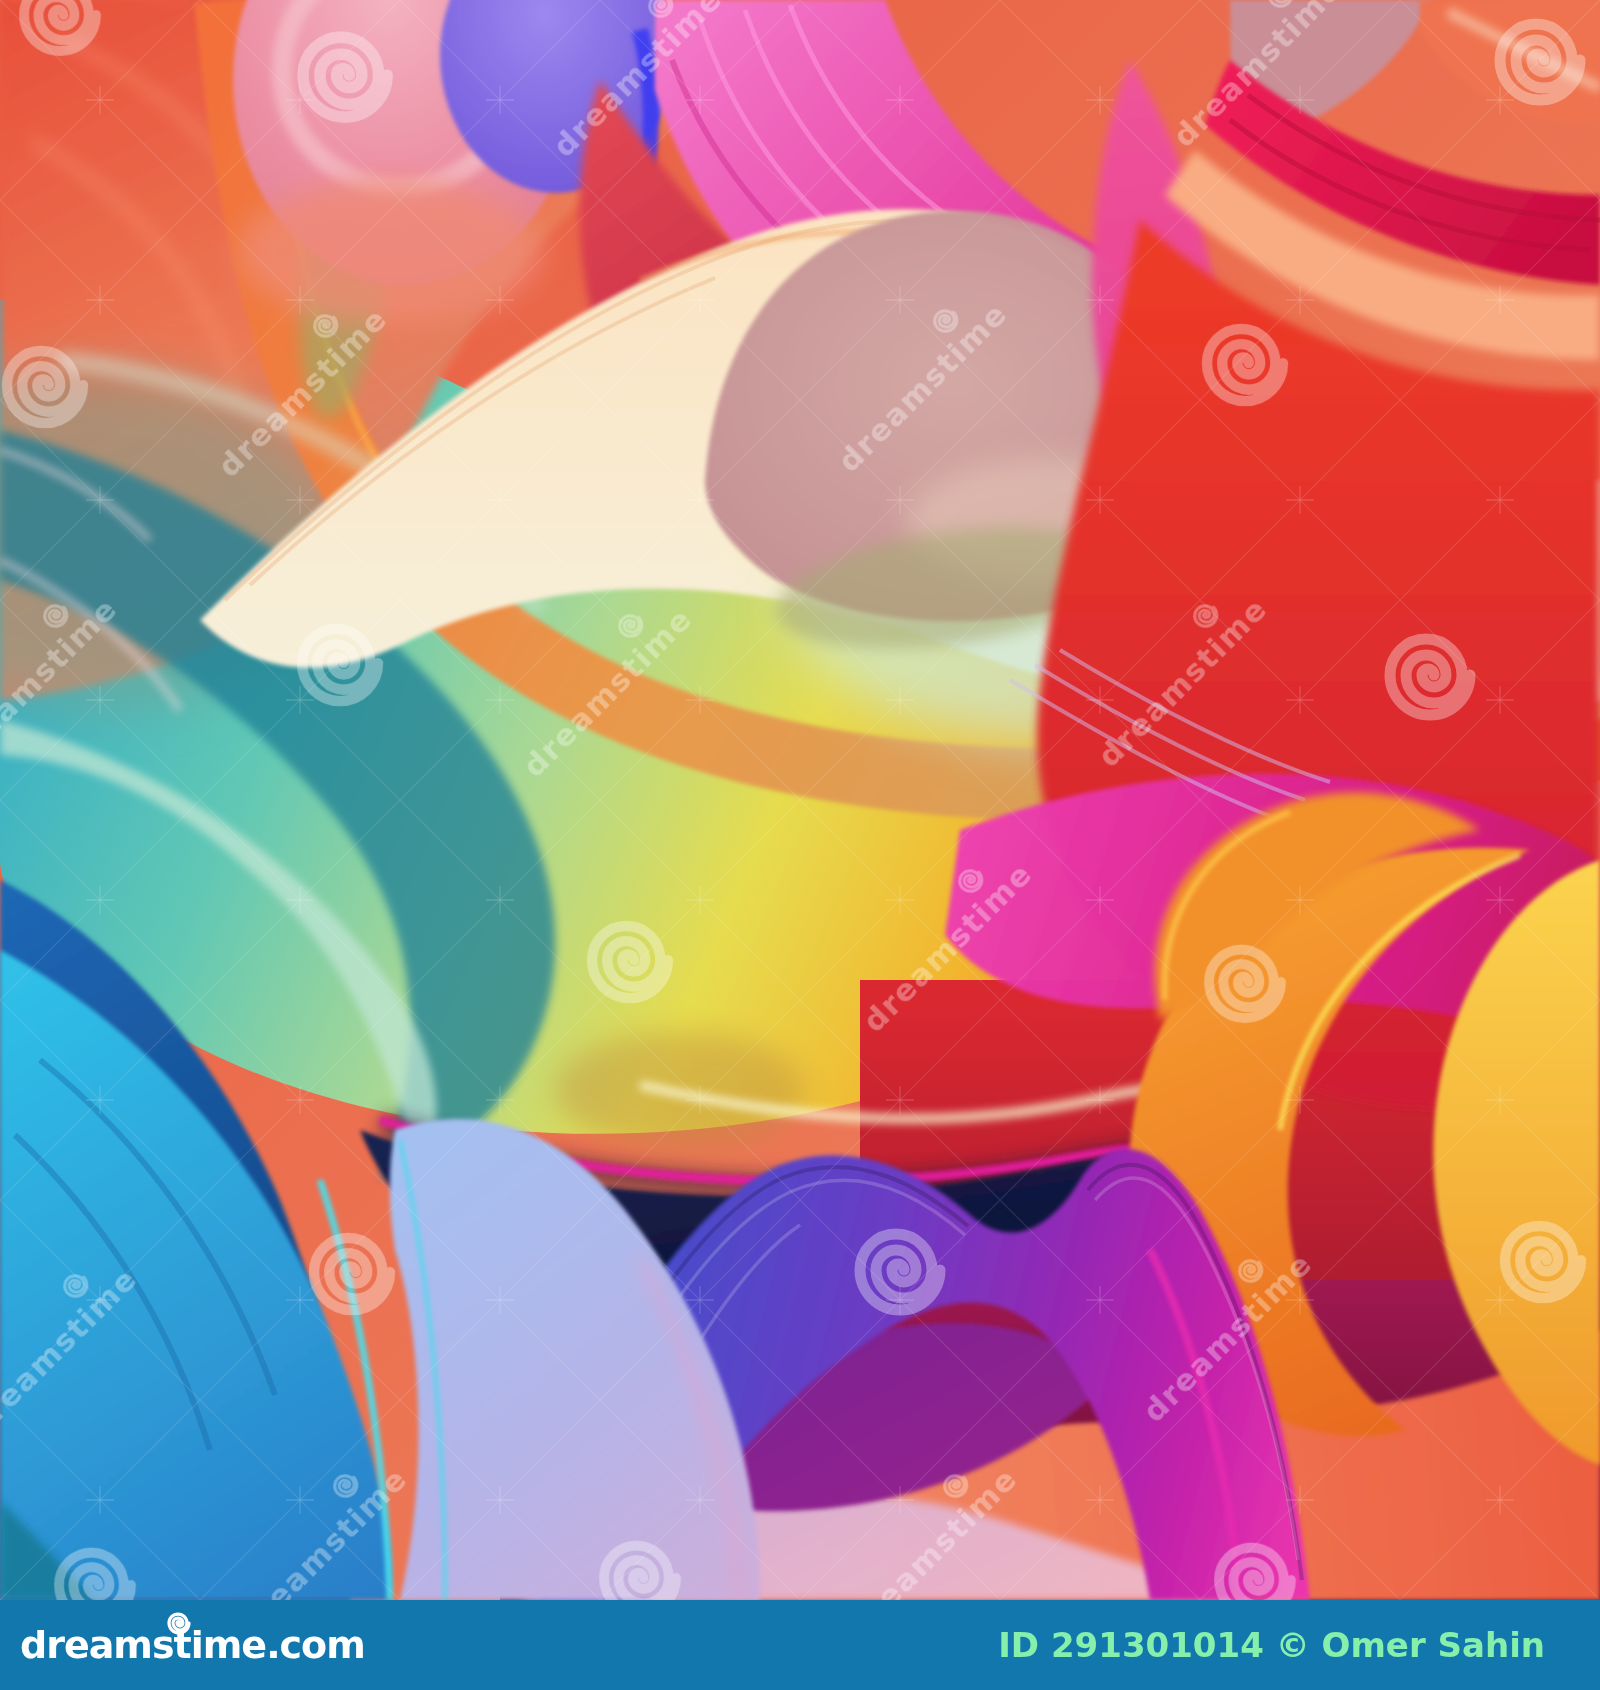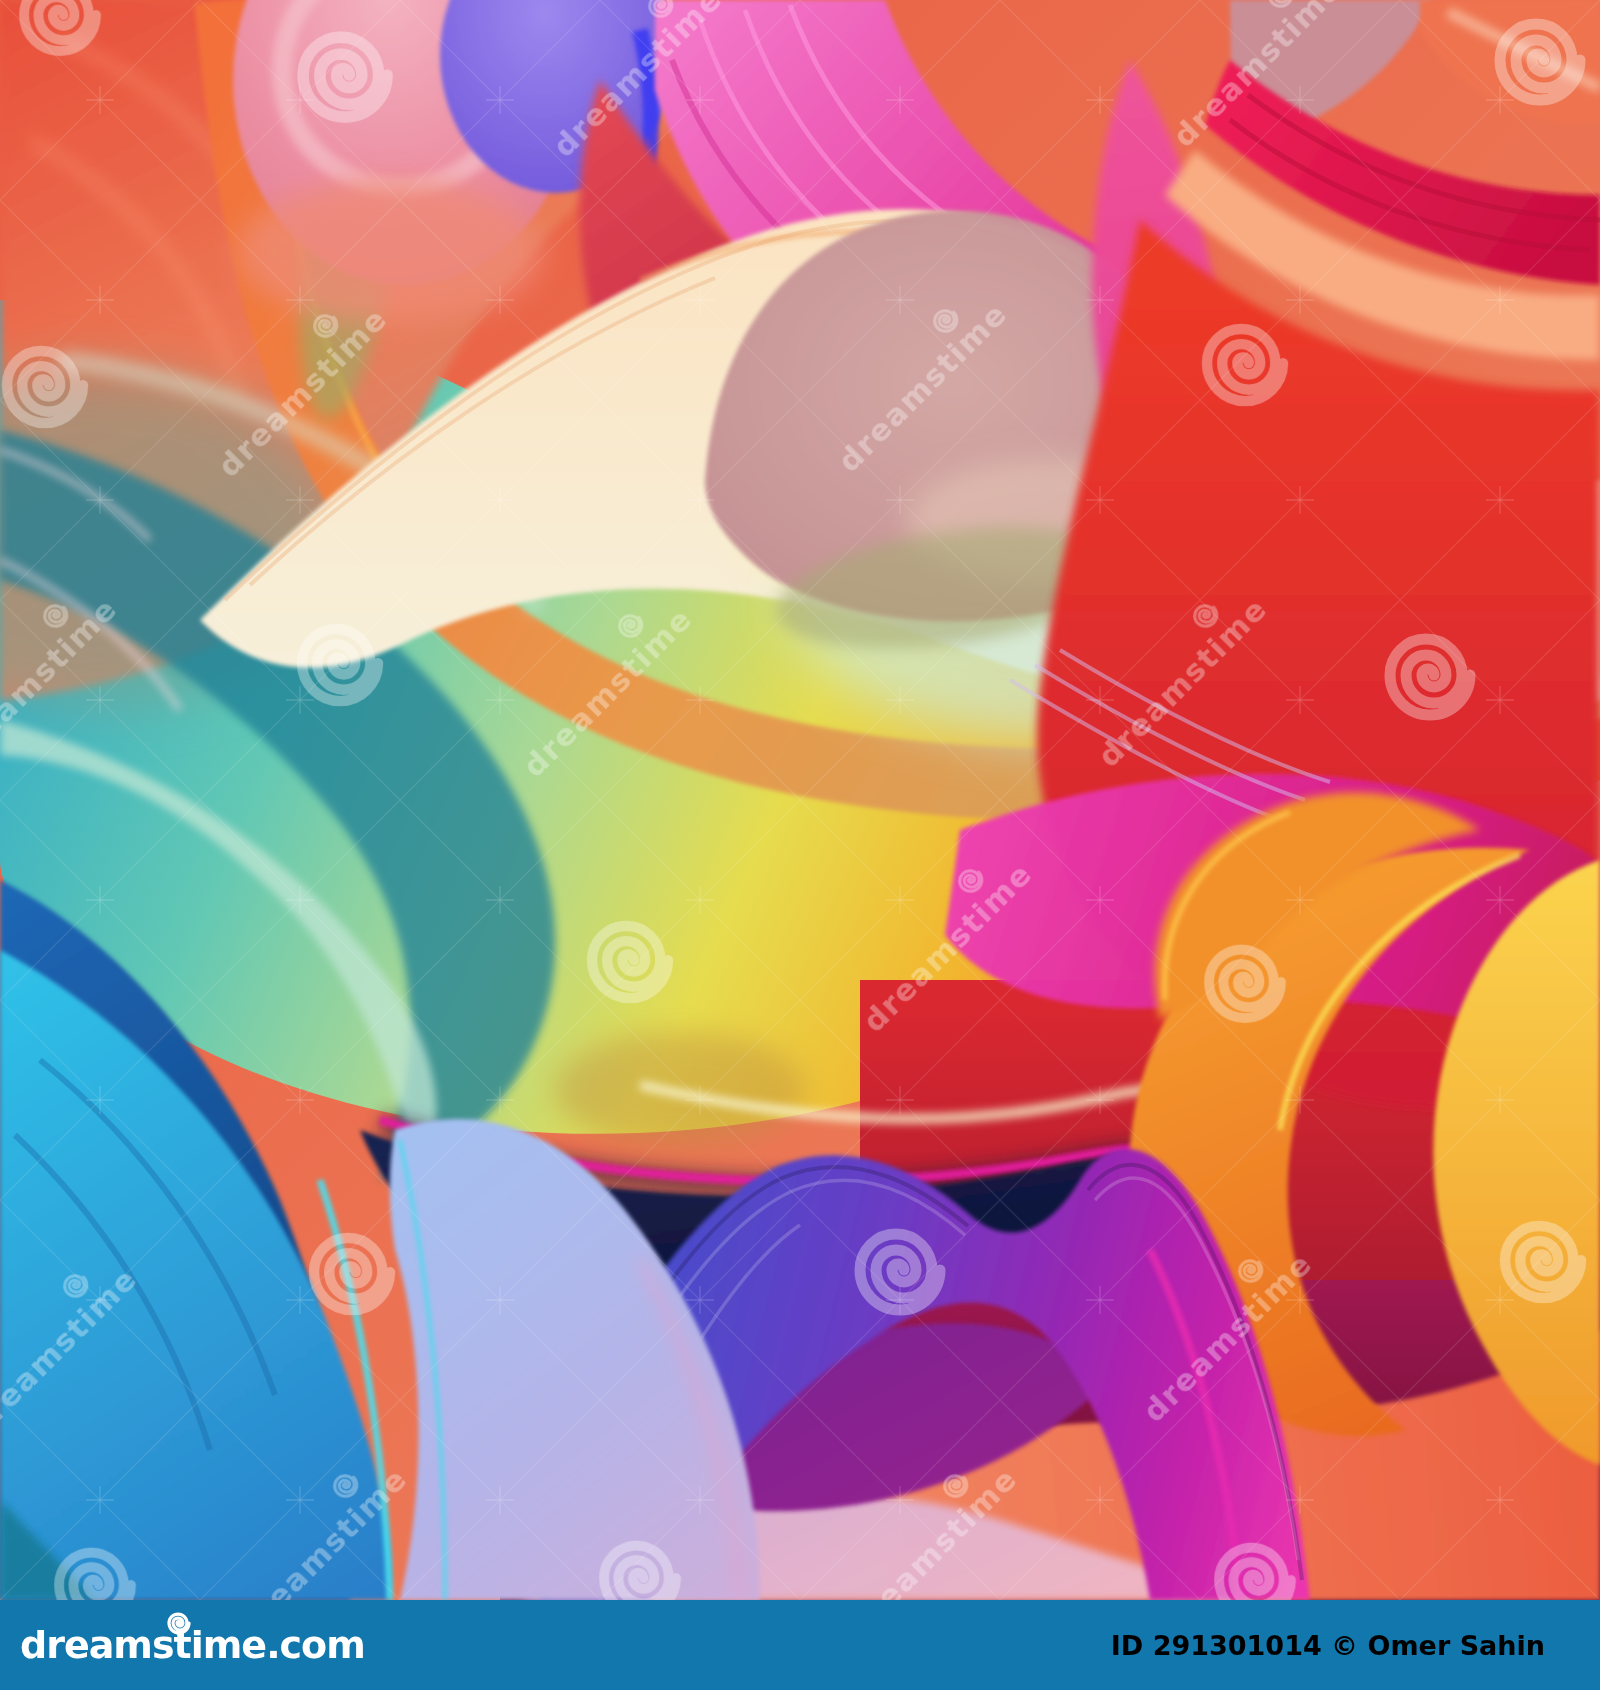--- a/index.html
+++ b/index.html
@@ -2,21 +2,21 @@
 <html><head>
 <meta charset="utf-8">
 <style>
   html,body{margin:0;padding:0;background:#222;}
   .stage{position:relative;width:1600px;height:1690px;overflow:hidden;font-family:"DejaVu Sans","Liberation Sans",sans-serif;}
   .art{position:absolute;left:0;top:0;width:1600px;height:1600px;display:block;}
   .footer{position:absolute;left:0;top:1600px;width:1600px;height:90px;display:flex;align-items:center;justify-content:space-between;box-sizing:border-box;padding:0 55px 0 20px;gap:10px;}
   .logo-wrap{position:relative;display:flex;align-items:flex-end;}
   .logo-text{color:#fff;font-weight:bold;font-size:38px;letter-spacing:-1px;line-height:1;}
   .logo-spiral{position:absolute;left:146px;top:-16px;}
-  .credit{color:#000000;font-weight:bold;font-size:27px;letter-spacing:0px;}
+  .credit{color:#86efac;font-weight:bold;font-size:34px;letter-spacing:0px;}
 </style>
 </head>
 <body>
 
 <div class="stage">
 
 <svg class="art" viewBox="0 0 1600 1600" xmlns="http://www.w3.org/2000/svg">
 <defs>
   <filter id="b2" x="-30%" y="-30%" width="160%" height="160%">
           <feGaussianBlur stdDeviation="2"></feGaussianBlur>

